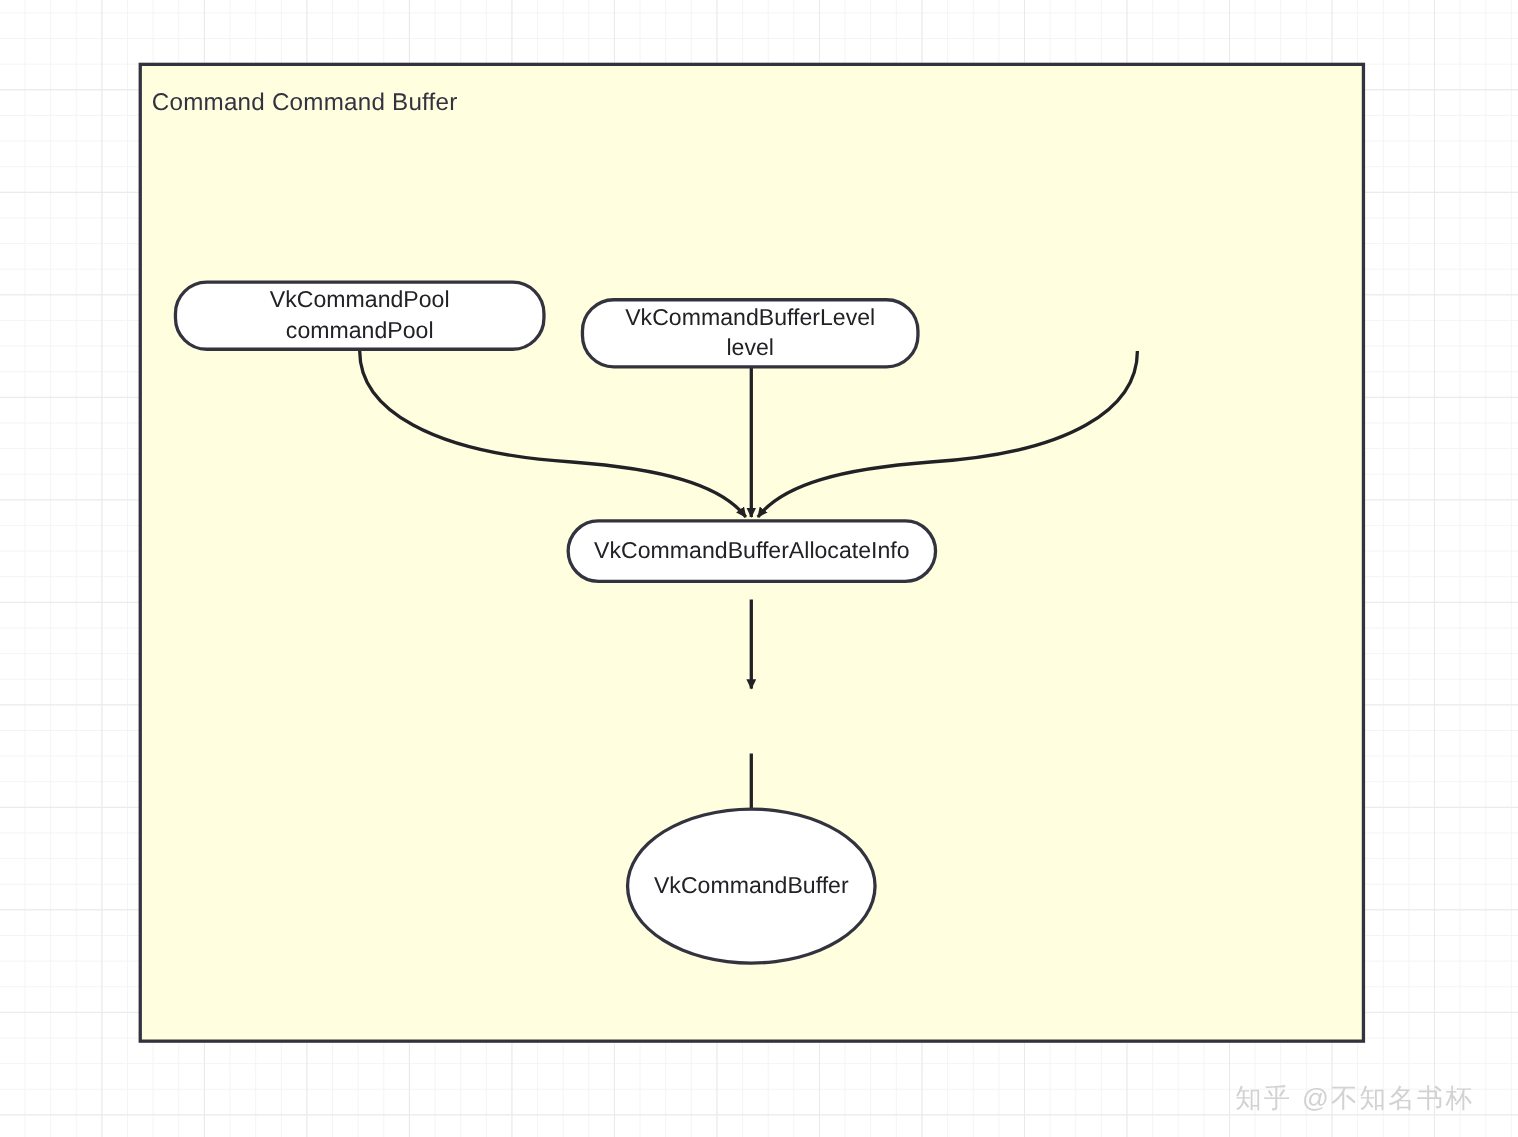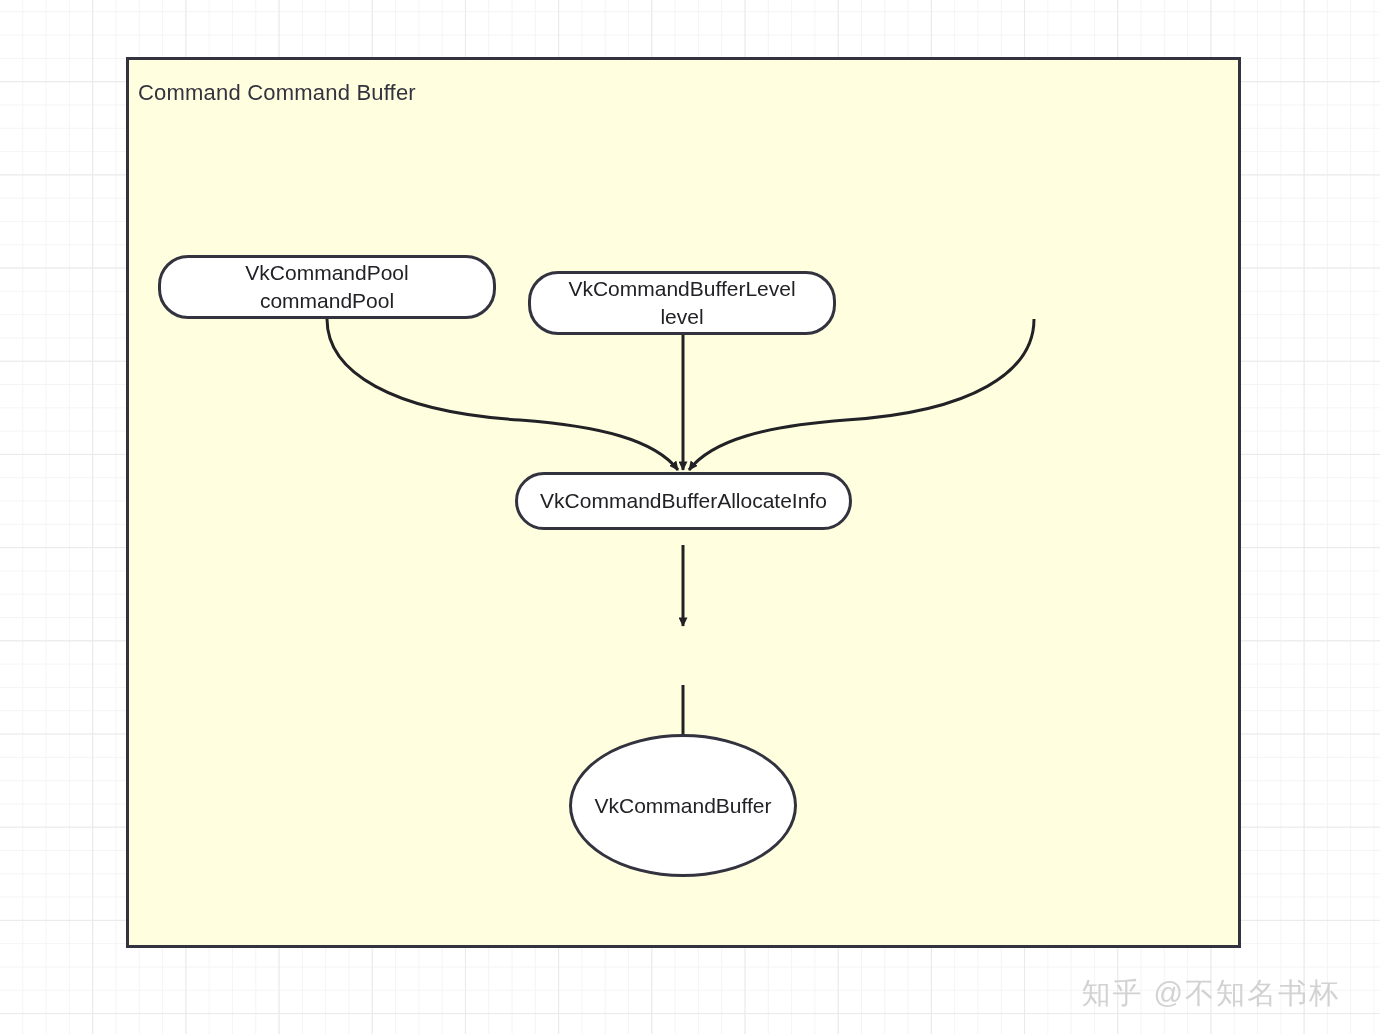--- a/index.html
+++ b/index.html
@@ -77,21 +77,21 @@
   }
   .node.stadium { border-radius: 30px; }
   .node.rect    { border-radius: 0; }
   .node.ellipse { border-radius: 50%; }
 
   
   .watermark {
     position: absolute;
     right: 40px;
     bottom: 20px;
-    font-size: 29px;
+    font-size: 24px;
     color: #d2d2d2;
     letter-spacing: 2px;
     white-space: nowrap;
     user-select: none;
   }
 </style>
 </head>
 <body>
 
 <div id="canvas">

